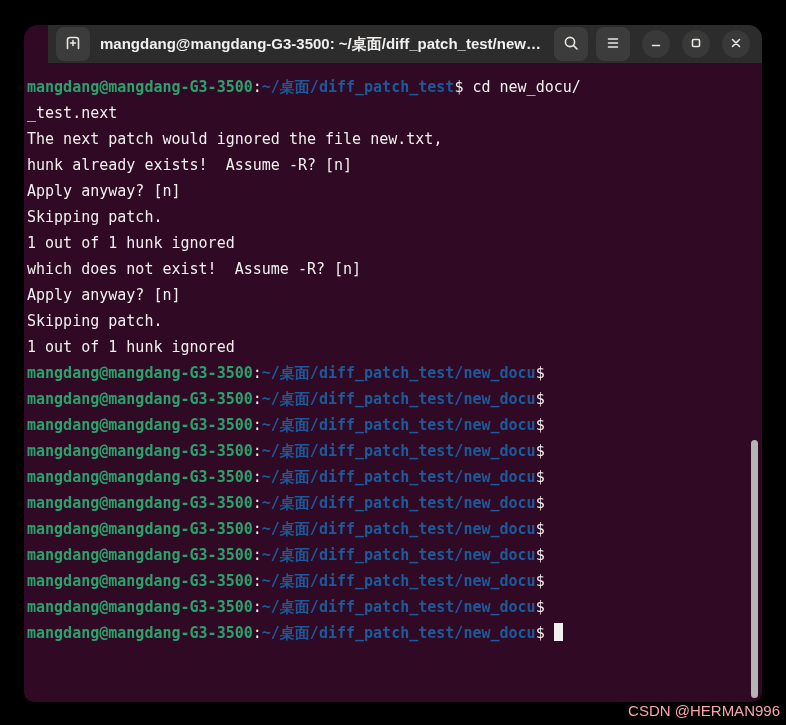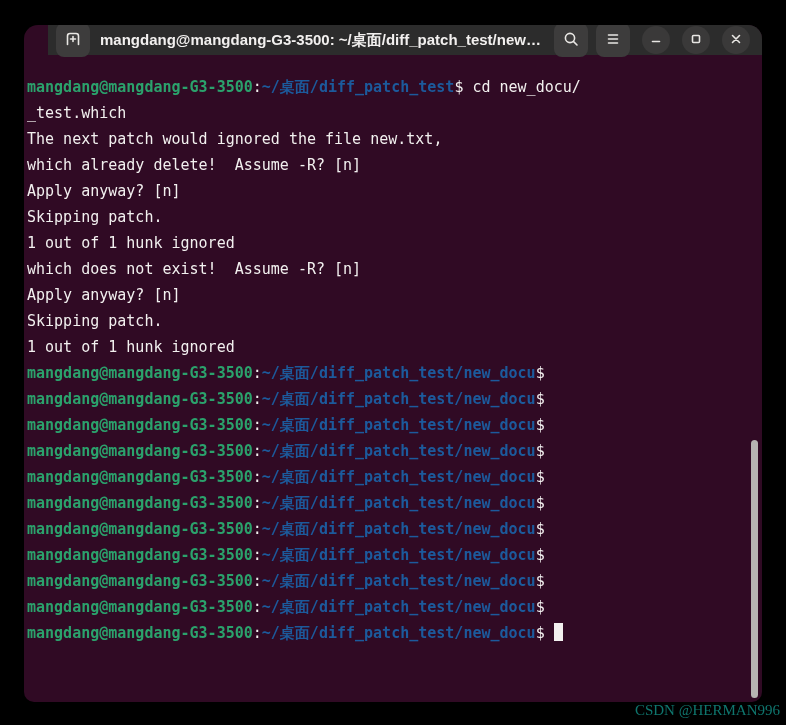--- a/index.html
+++ b/index.html
@@ -6,21 +6,21 @@
   html,body { width:786px; height:725px; background:#000; overflow:hidden;
               font-family:"Liberation Sans", sans-serif; }
 
   .window {
     position:absolute; left:24px; top:25px; width:738px; height:677px;
     border-radius:14px 14px 10px 10px; overflow:hidden; background:#300a24;
   }
 
   
   .header {
-    height:30px; background:#2c2c2c; display:flex; align-items:center;
+    height:38px; background:#2c2c2c; display:flex; align-items:center;
     padding:0 12px 0 8px;
     margin-left:24px;
   }
   .sq-btn {
     width:34px; height:34px; border-radius:8px; background:#3d3c3c;
     display:flex; align-items:center; justify-content:center; flex:0 0 auto;
     border:none; cursor:pointer;
   }
   .title {
     flex:1; text-align:center; color:#f2f0ef; font-weight:bold; font-size:15px;
@@ -48,22 +48,22 @@
   .cursor {
     display:inline-block; width:9px; height:18px; background:#f2f0ef;
     vertical-align:-3px; margin-left:9px;
   }
   .scrollbar-thumb {
     position:absolute; right:4px; top:415px; width:7px; height:258px;
     border-radius:4px; background:#b6b4b2;
   }
 
   .watermark {
-    position:absolute; right:6px; bottom:6px; color:#0f766e; font-size:15px;
-    font-family:Liberation Serif, serif;
+    position:absolute; right:6px; bottom:6px; color:#fca5a5; font-size:15px;
+    font-family:Liberation Sans, sans-serif;
   }
 </style>
 </head>
 <body>
 
 <div class="window">
 
   <div class="header">
     <button class="sq-btn">
       <span>
@@ -113,23 +113,23 @@
       <span>
         <svg width="14" height="14" viewBox="0 0 14 14">
           <path class="icon-stroke" d="M3.5 3.5 L10.5 10.5 M10.5 3.5 L3.5 10.5"></path>
         </svg>
       </span>
     </button>
   </div>
 
   <div class="term">
       <div class="term-line"><span class="c-green">mangdang@mangdang-G3-3500</span><span class="c-fg">:</span><span class="c-blue">~/桌面/diff_patch_test</span><span class="c-fg">$ cd new_docu/</span></div>
-      <div class="term-line"><span class="c-fg">_test.which</span></div>
+      <div class="term-line"><span class="c-fg">_test.next</span></div>
       <div class="term-line"><span class="c-fg">The next patch would ignored the file new.txt,</span></div>
-      <div class="term-line"><span class="c-fg">which already delete!  Assume -R? [n]</span></div>
+      <div class="term-line"><span class="c-fg">hunk already exists!  Assume -R? [n]</span></div>
       <div class="term-line"><span class="c-fg">Apply anyway? [n]</span></div>
       <div class="term-line"><span class="c-fg">Skipping patch.</span></div>
       <div class="term-line"><span class="c-fg">1 out of 1 hunk ignored</span></div>
       <div class="term-line"><span class="c-fg">which does not exist!  Assume -R? [n]</span></div>
       <div class="term-line"><span class="c-fg">Apply anyway? [n]</span></div>
       <div class="term-line"><span class="c-fg">Skipping patch.</span></div>
       <div class="term-line"><span class="c-fg">1 out of 1 hunk ignored</span></div>
       <div class="term-line"><span class="c-green">mangdang@mangdang-G3-3500</span><span class="c-fg">:</span><span class="c-blue">~/桌面/diff_patch_test/new_docu</span><span class="c-fg">$</span></div>
       <div class="term-line"><span class="c-green">mangdang@mangdang-G3-3500</span><span class="c-fg">:</span><span class="c-blue">~/桌面/diff_patch_test/new_docu</span><span class="c-fg">$</span></div>
       <div class="term-line"><span class="c-green">mangdang@mangdang-G3-3500</span><span class="c-fg">:</span><span class="c-blue">~/桌面/diff_patch_test/new_docu</span><span class="c-fg">$</span></div>

